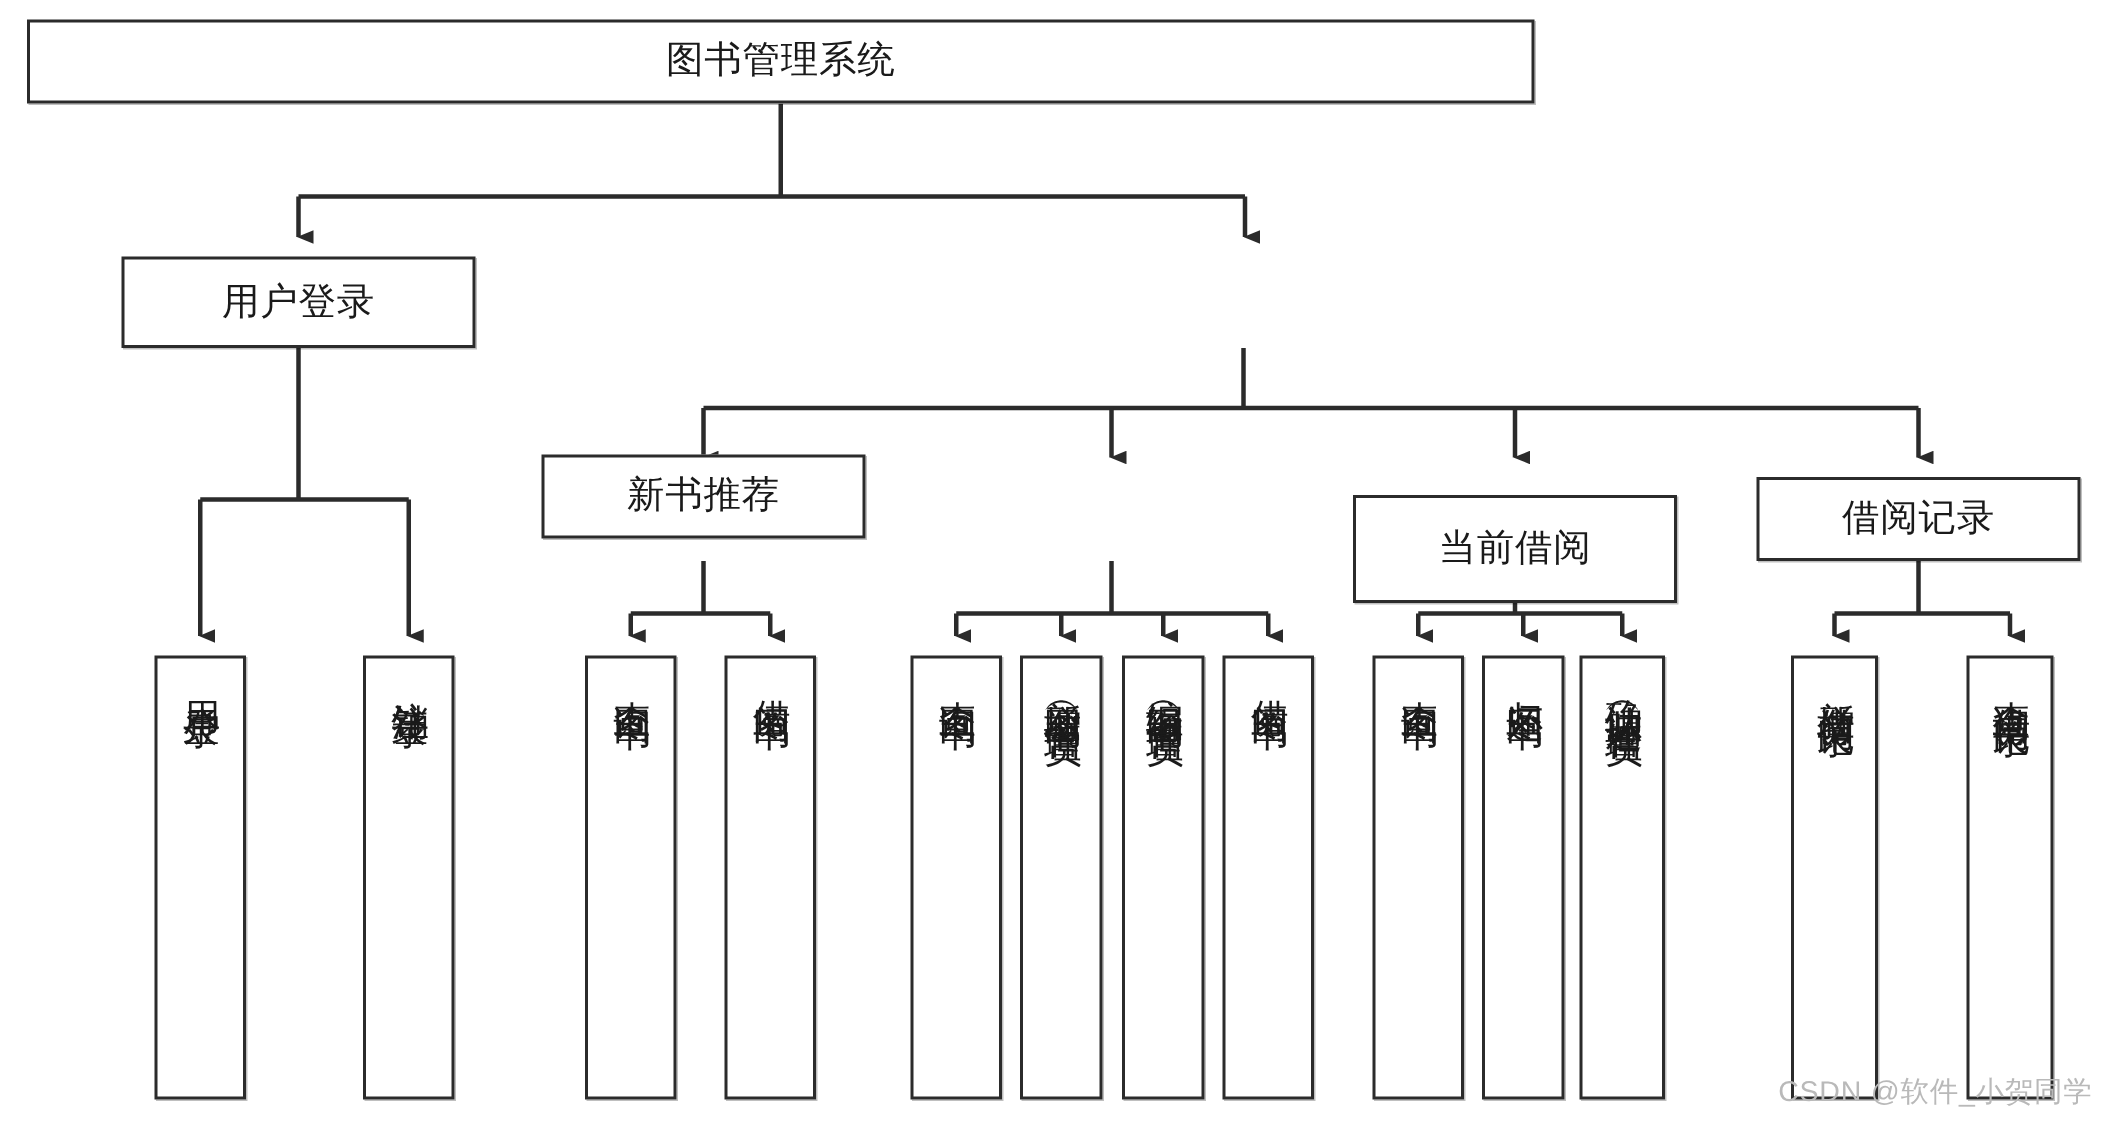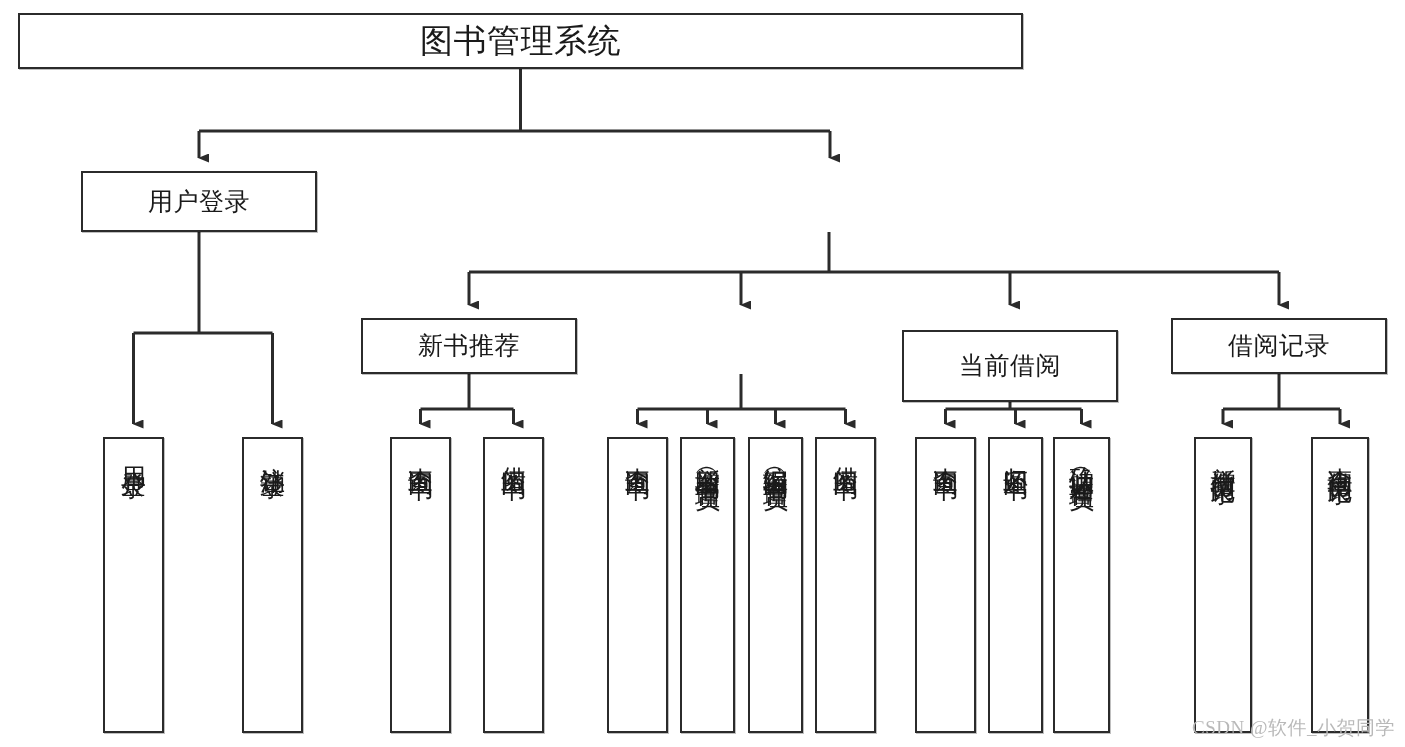--- a/index.html
+++ b/index.html
@@ -42,21 +42,21 @@
     color: #1a1a1a;
     text-align: center;
     line-height: 1.18;
   }
   .node.horizontal .node-label {
     font-size: 25px;
     letter-spacing: 0.5px;
     white-space: nowrap;
   }
   .node.root .node-label {
-    font-size: 33px;
+    font-size: 25px;
   }
   .node.vertical {
     align-items: flex-start;
     padding-top: 8px;
   }
   .node.vertical .node-label {
     writing-mode: vertical-rl;
     text-orientation: upright;
     font-size: 25px;
     letter-spacing: 3px;
@@ -65,21 +65,21 @@
     display: block;
   }
   .watermark {
     position: absolute;
     right: 10px;
     bottom: 6px;
     font-size: 19px;
     color: #b9b9b9;
     letter-spacing: 0.5px;
     white-space: nowrap;
-    font-family: Liberation Serif, serif;
+    font-family: Liberation Sans, sans-serif;
     margin-top: 12px;
   }
 </style>
 </head>
 <body>
 
 <div id="diagram-root">
 
   <svg class="connector-layer" viewBox="0 0 1405 747" width="1405" height="747" xmlns="http://www.w3.org/2000/svg">
     <defs>
@@ -134,21 +134,21 @@
   </svg>
 
   <div class="node root horizontal" style="left:18px; top:13px; width:1005px; height:56px;">
     <span class="node-label">图书管理系统</span>
   </div>
 
   <div class="node horizontal" style="left:81px; top:171px; width:236px; height:61px;">
     <span class="node-label">用户登录</span>
   </div>
 
-  <div class="node horizontal" style="left:361px; top:318px; width:216px; height:56px;">
+  <div class="node horizontal" style="left:361px; top:303px; width:216px; height:56px;">
     <span class="node-label">新书推荐</span>
   </div>
   <div class="node horizontal" style="left:902px; top:330px; width:216px; height:72px;">
     <span class="node-label">当前借阅</span>
   </div>
   <div class="node horizontal" style="left:1171px; top:318px; width:216px; height:56px;">
     <span class="node-label">借阅记录</span>
   </div>
 
   <div class="node vertical" style="left:103px; top:437px; width:61px; height:296px;">

